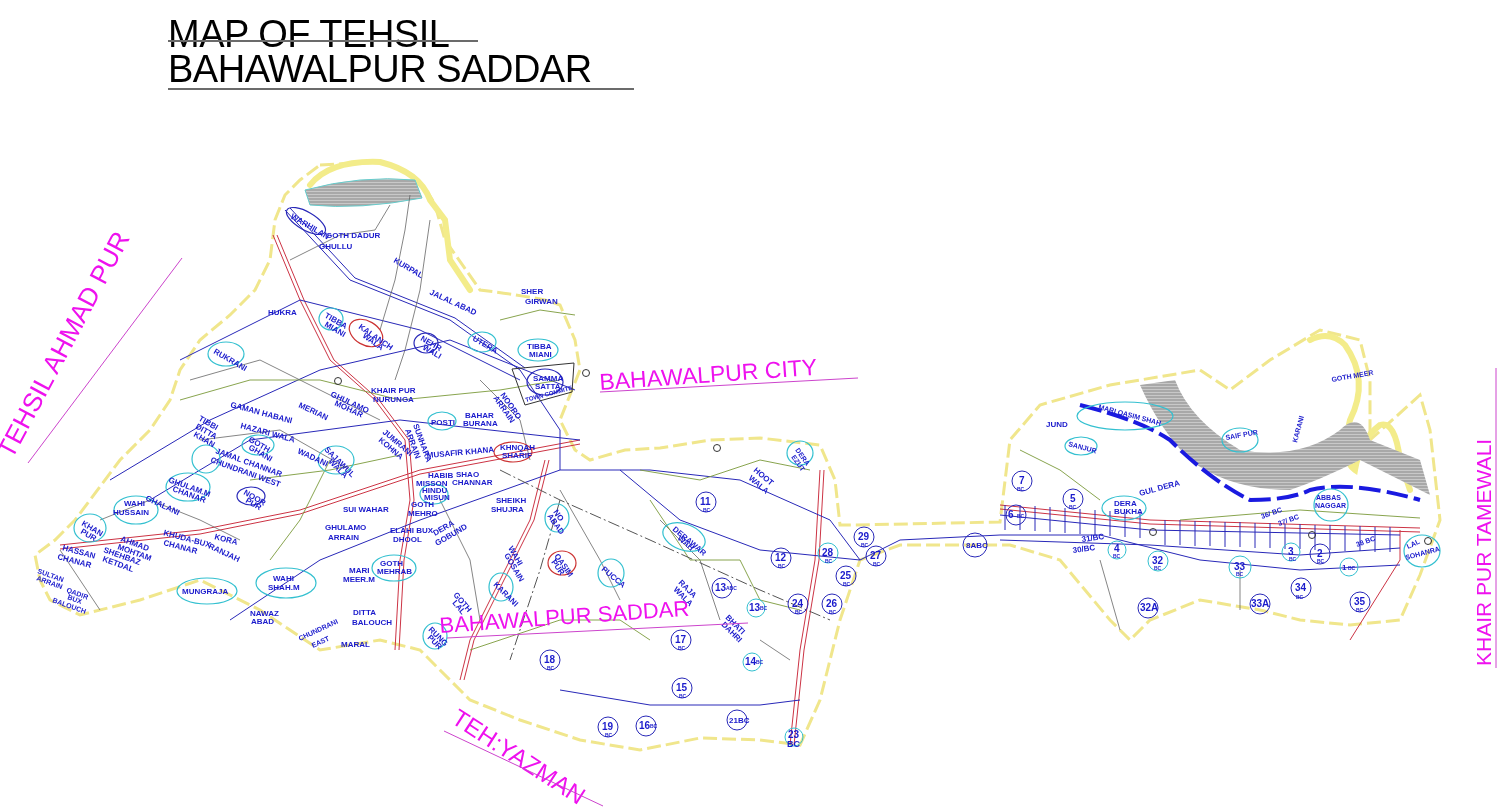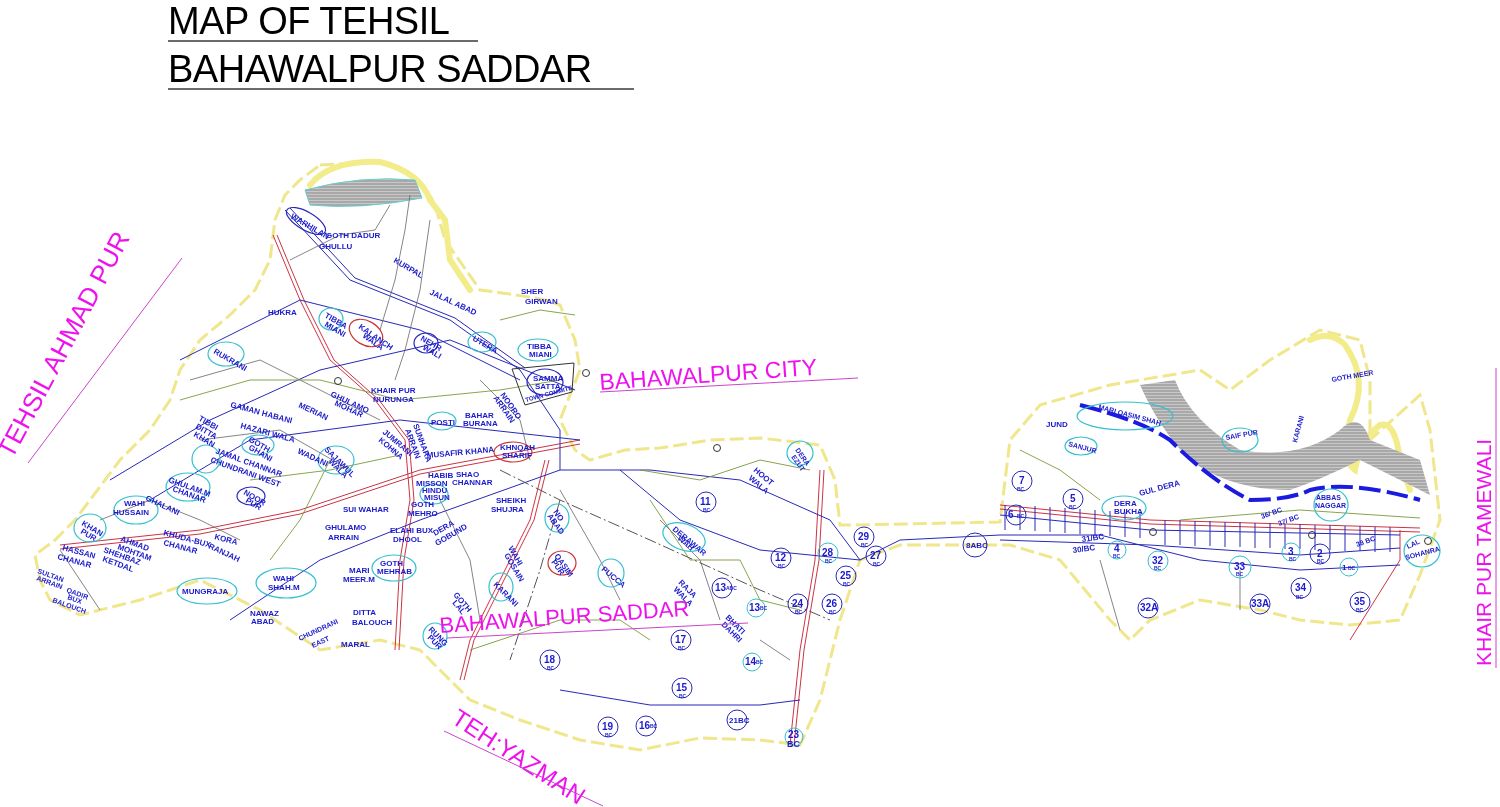--- a/index.html
+++ b/index.html
@@ -8,21 +8,21 @@
   .title-rule { position: absolute; height: 2px; background: #6b6b6b; }
   svg.map { position: absolute; left: 0; top: 0; }
   .vlabel { font-family: "Liberation Sans", sans-serif; font-weight: bold; fill: #1a1acc; font-size: 8px; }
   .numlabel { font-family: "Liberation Sans", sans-serif; font-weight: bold; fill: #1a1acc; font-size: 10px; }
   .sublabel { font-family: "Liberation Sans", sans-serif; font-weight: bold; fill: #1a1acc; font-size: 5px; }
   .region-label { font-family: "Liberation Sans", sans-serif; fill: #ee11ee; }
 </style>
 </head>
 <body>
 
-<div class="title-line" style="top:2px;">MAP OF TEHSIL</div>
+<div class="title-line" style="top:15px;">MAP OF TEHSIL</div>
 <div class="title-rule" style="left:168px; top:40px; width:310px;"></div>
 <div class="title-line" style="top:50px;">BAHAWALPUR SADDAR</div>
 <div class="title-rule" style="left:168px; top:88px; width:466px;"></div>
 
 <svg class="map" width="1500" height="807" viewBox="0 0 1500 807">
   <defs>
     <pattern id="hatch" width="3" height="3" patternUnits="userSpaceOnUse" patternTransform="rotate(0)">
       <rect width="3" height="3" fill="#c8c8c8"></rect>
       <line x1="0" y1="1" x2="3" y2="1" stroke="#888" stroke-width="1"></line>
     </pattern>

